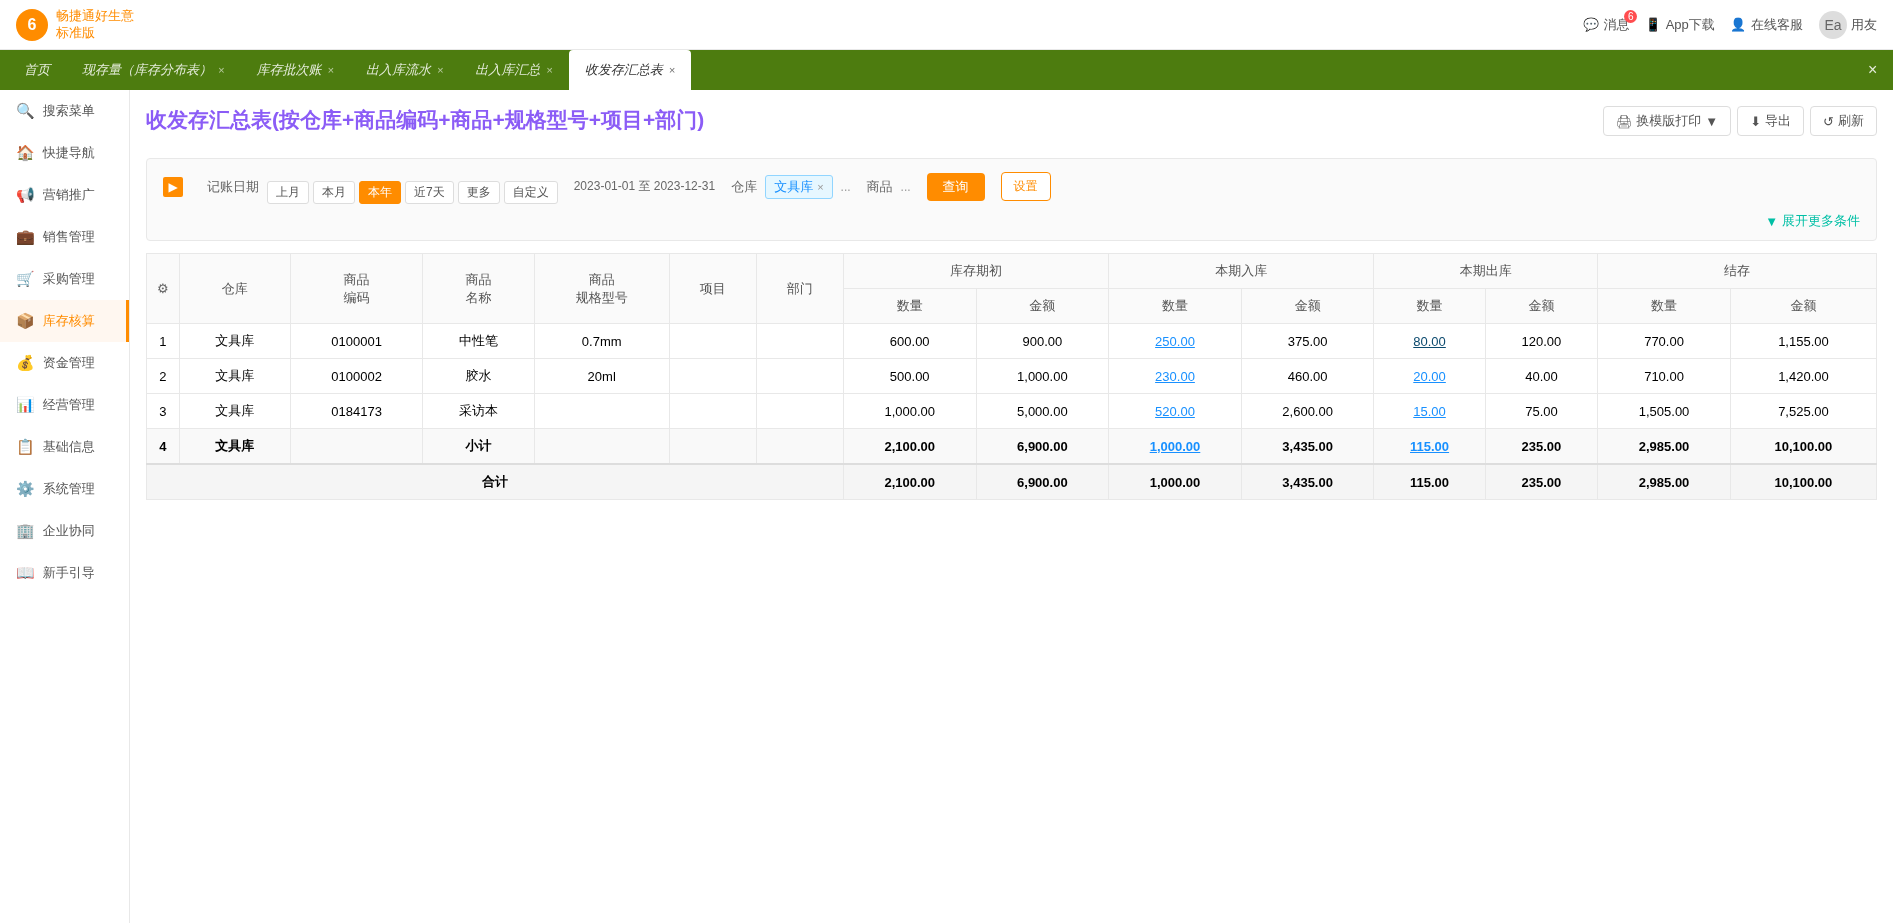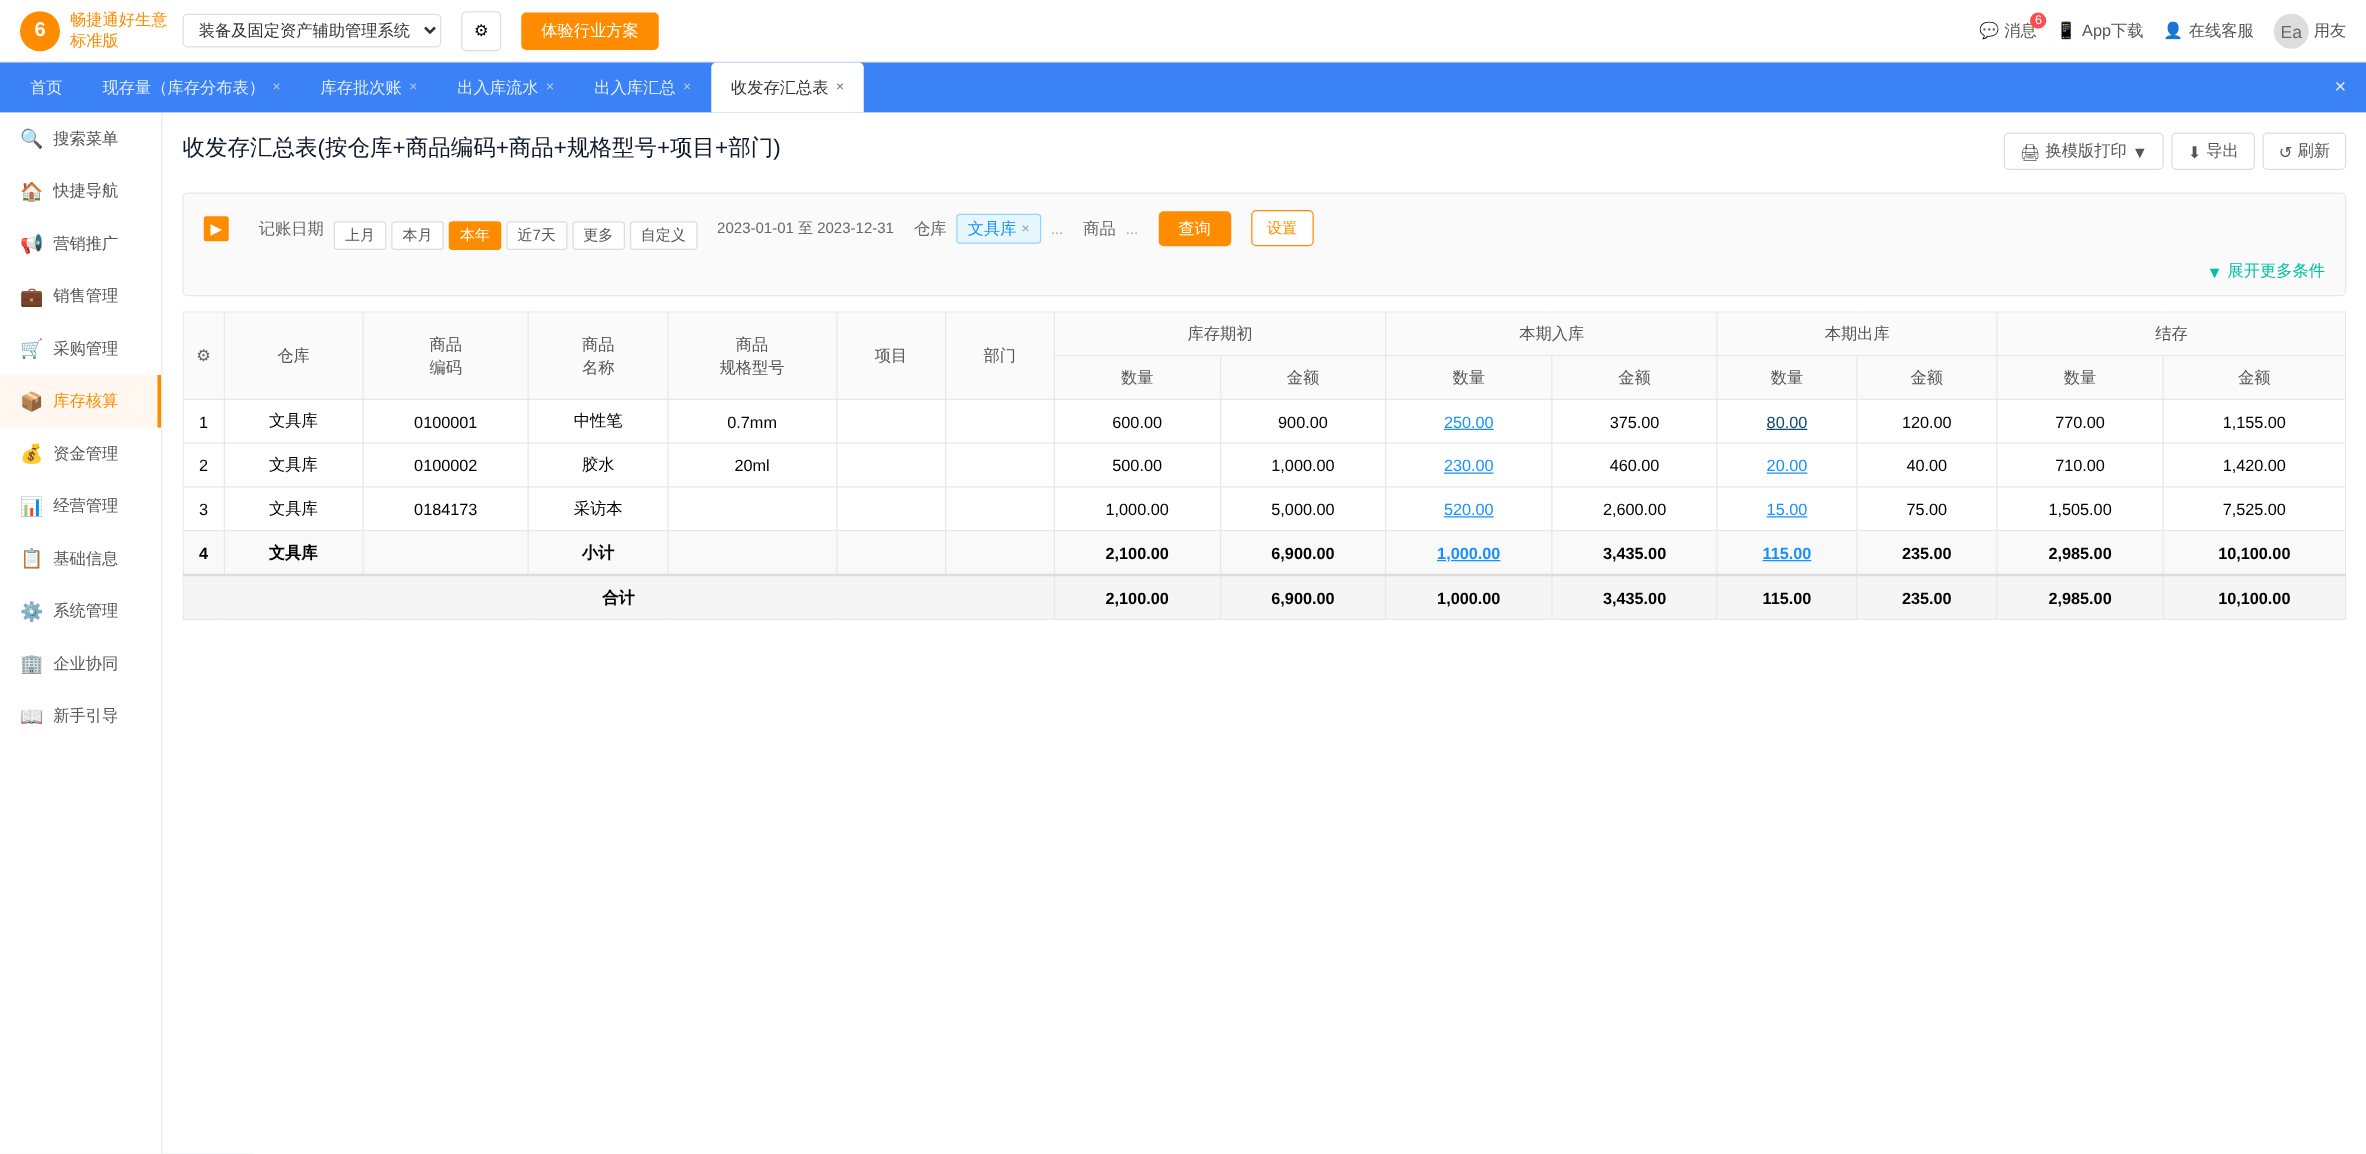--- a/index.html
+++ b/index.html
@@ -13,41 +13,41 @@
     .system-name { display: flex; align-items: center; gap: 8px; flex: 1; }
     .system-select { border: 1px solid #ddd; border-radius: 4px; padding: 4px 8px; color: #333; background: #fff; cursor: pointer; }
     .settings-btn { width: 32px; height: 32px; border: 1px solid #ddd; border-radius: 4px; display: flex; align-items: center; justify-content: center; cursor: pointer; margin-left: 8px; }
     .trial-btn { background: #ff8c00; color: white; border: none; border-radius: 4px; padding: 6px 16px; cursor: pointer; font-size: 13px; margin-left: 8px; }
     .header-right { display: flex; align-items: center; gap: 16px; margin-left: auto; }
     .header-icon-item { display: flex; align-items: center; gap: 4px; cursor: pointer; color: #555; position: relative; }
     .badge { background: #ff4d4f; color: white; border-radius: 10px; font-size: 10px; padding: 1px 4px; position: absolute; top: -6px; right: -8px; }
     .user-avatar { width: 28px; height: 28px; background: #ddd; border-radius: 50%; display: flex; align-items: center; justify-content: center; font-size: 14px; color: #666; }
 
     
-    .nav-tabs { background: #3b82f6; height: 40px; display: flex; align-items: center; padding: 0 8px; flex-shrink: 0; }
+    .nav-tabs { background: #4d7c0f; height: 40px; display: flex; align-items: center; padding: 0 8px; flex-shrink: 0; font-style: italic; }
     .nav-tab { padding: 0 16px; height: 40px; display: flex; align-items: center; cursor: pointer; color: rgba(255,255,255,0.85); font-size: 13px; gap: 6px; white-space: nowrap; }
     .nav-tab.active { background: #fff; color: #333; border-radius: 4px 4px 0 0; }
     .nav-tab .close-x { font-size: 11px; opacity: 0.7; }
     .nav-tab-close { margin-left: auto; color: rgba(255,255,255,0.85); cursor: pointer; padding: 0 8px; font-size: 16px; }
 
     
     .main-content { flex: 1; display: flex; overflow: hidden; }
 
     
     .sidebar { width: 130px; background: #fff; border-right: 1px solid #e8e8e8; flex-shrink: 0; overflow-y: auto; }
     .sidebar-item { display: flex; align-items: center; gap: 8px; padding: 12px 16px; cursor: pointer; color: #555; white-space: nowrap; }
     .sidebar-item.active { background: #fff7f0; color: #ff8c00; border-right: 3px solid #ff8c00; }
     .sidebar-icon { font-size: 15px; }
 
     
     .page-area { flex: 1; overflow: auto; background: #f0f2f5; }
     .page-content { background: #fff; margin: 0; padding: 16px; min-height: 100%; }
 
     
-    .page-title { font-size: 18px; font-weight: 400; color: #0f172a; margin-bottom: 16px; }
+    .page-title { font-size: 21px; font-weight: 700; color: #8b5cf6; margin-bottom: 16px; }
 
     
     .filter-bar { background: #fafafa; border: 1px solid #e8e8e8; border-radius: 4px; padding: 10px 16px; margin-bottom: 12px; }
     .filter-row { display: flex; align-items: center; gap: 16px; flex-wrap: wrap; }
     .filter-item { display: flex; align-items: center; gap: 8px; }
     .filter-label { color: #666; white-space: nowrap; }
     .filter-quick-btns { display: flex; gap: 4px; align-items: center; }
     .quick-btn { padding: 2px 8px; border: 1px solid #ddd; border-radius: 3px; cursor: pointer; color: #555; background: #fff; font-size: 12px; margin-top: 12px; }
     .quick-btn.active { background: #ff8c00; color: white; border-color: #ff8c00; }
     .date-range { color: #666; font-size: 12px; margin-left: 8px; }
@@ -89,27 +89,20 @@
 </head>
 <body>
 
 <div class="top-header">
   <div class="logo-area">
     <div class="logo-icon">6</div>
     <div class="logo-text">
       <div>畅捷通好生意</div>
       <div>标准版</div>
     </div>
-  </div>
-  <div class="system-name">
-    <select class="system-select">
-      <option>装备及固定资产辅助管理系统</option>
-    </select>
-    <div class="settings-btn">⚙</div>
-    <button class="trial-btn">体验行业方案</button>
   </div>
   <div class="header-right">
     <div class="header-icon-item">
       <span>💬</span>
       <span>消息</span>
       <span class="badge">6</span>
     </div>
     <div class="header-icon-item">
       <span>📱</span>
       <span>App下载</span>

